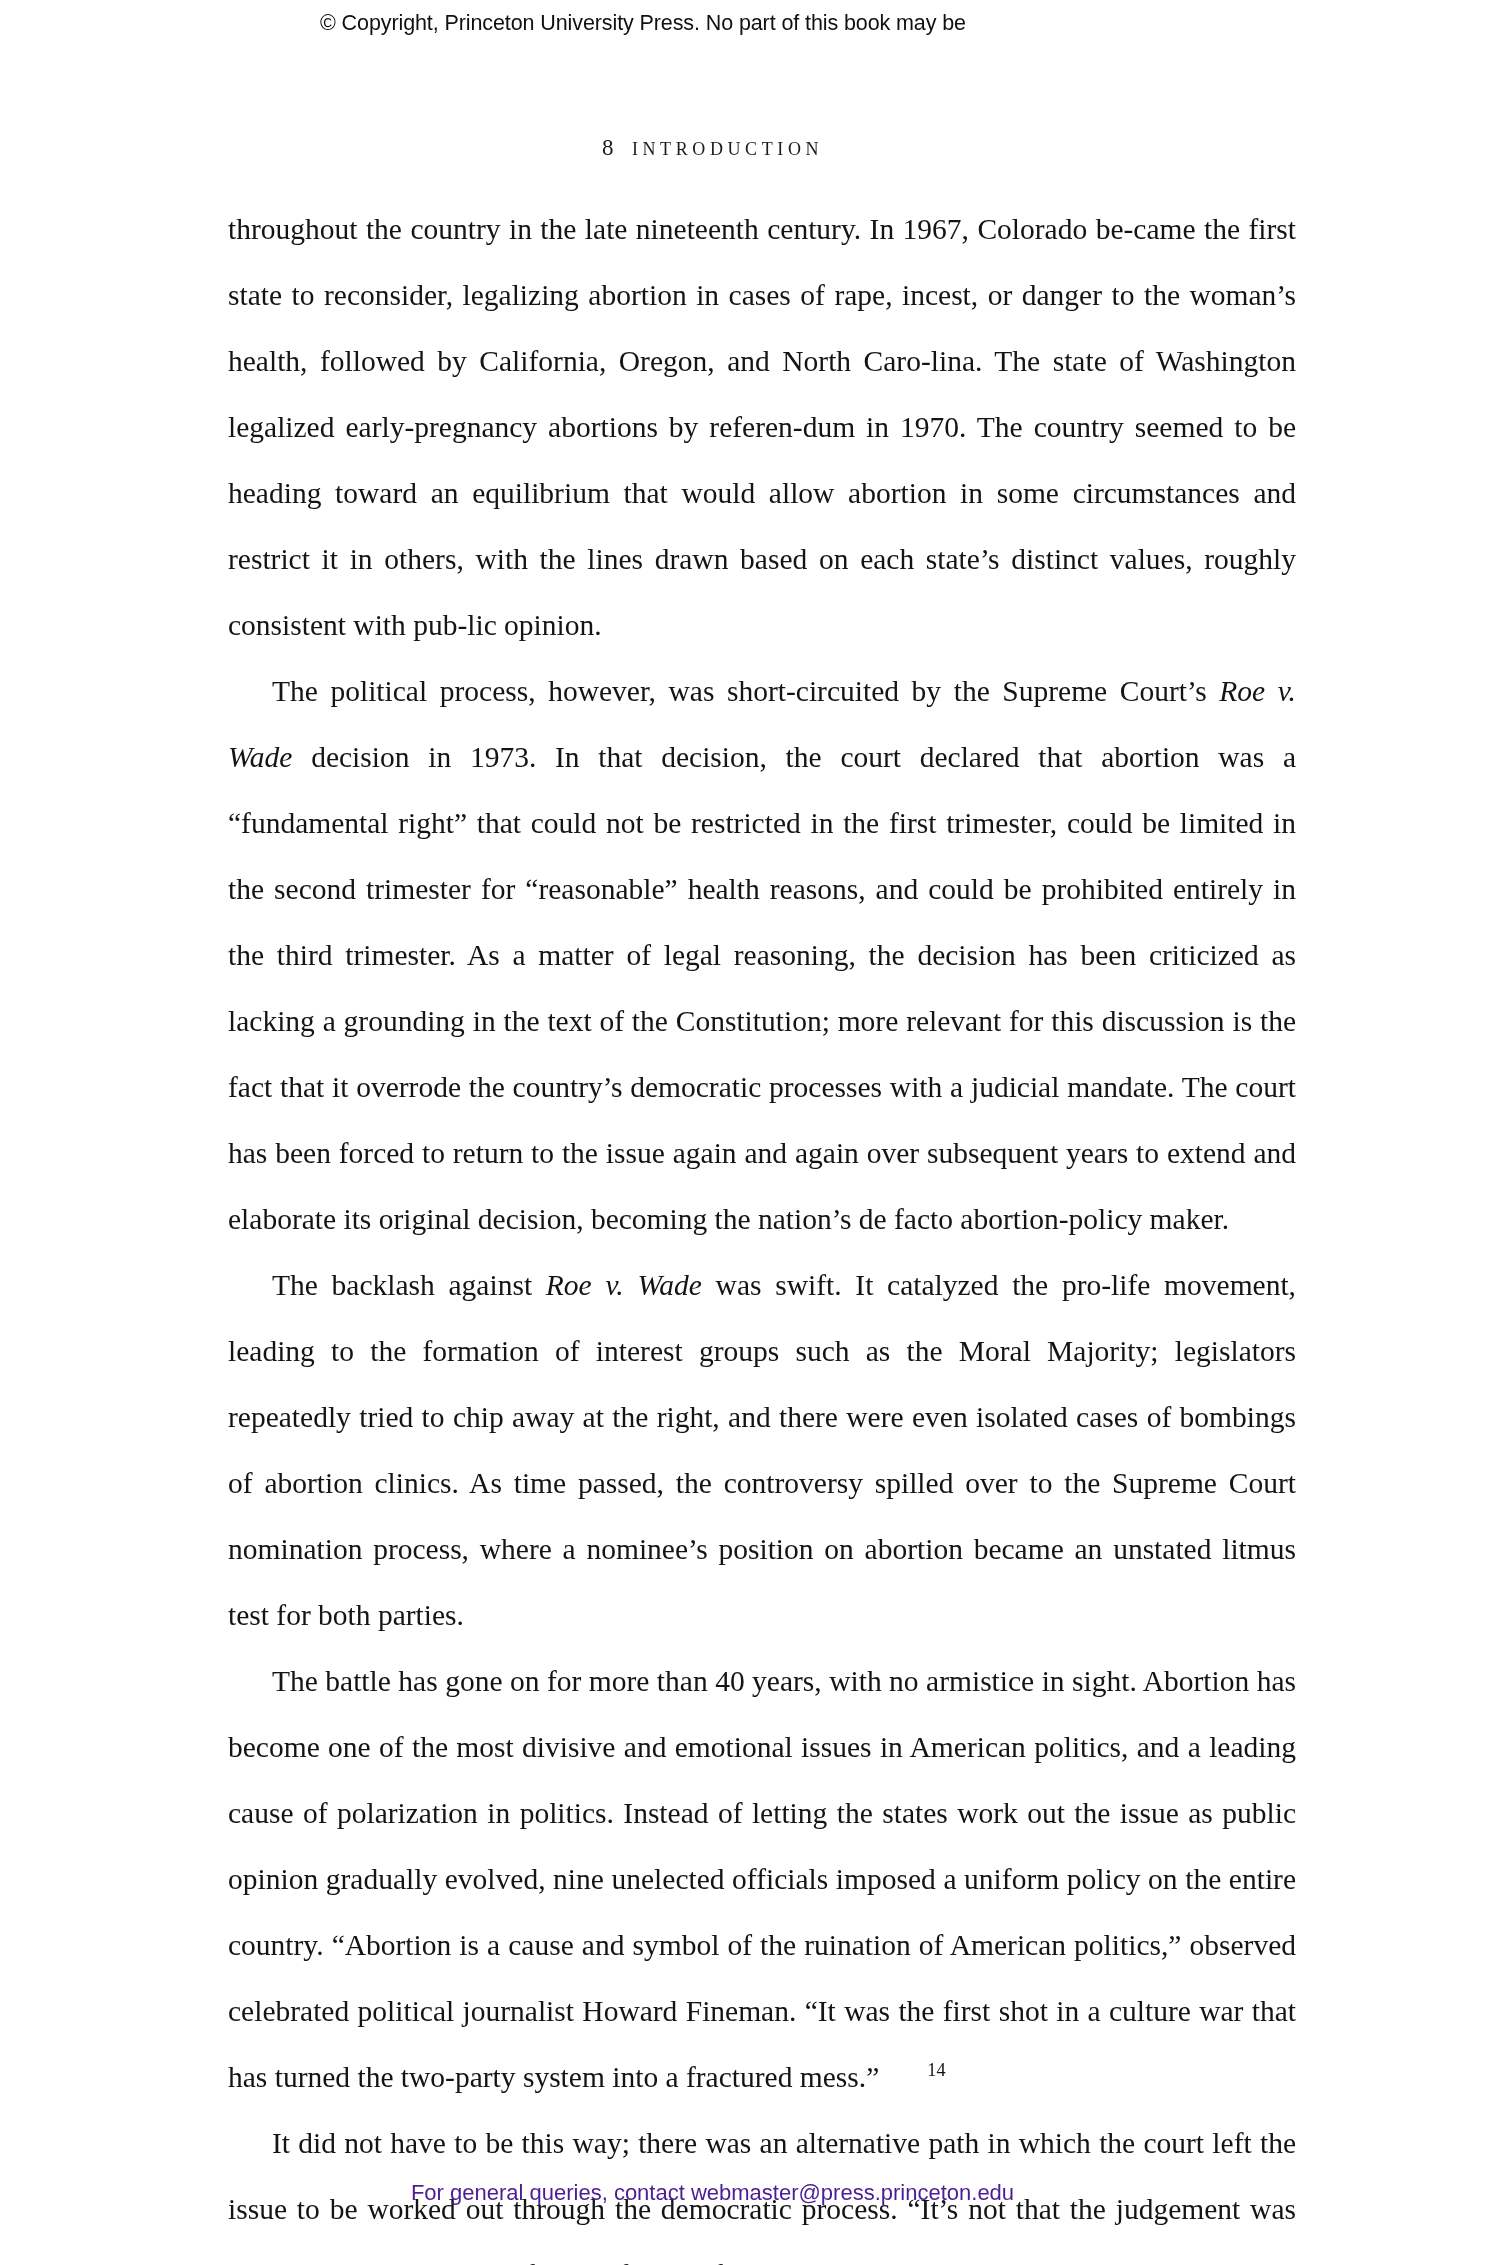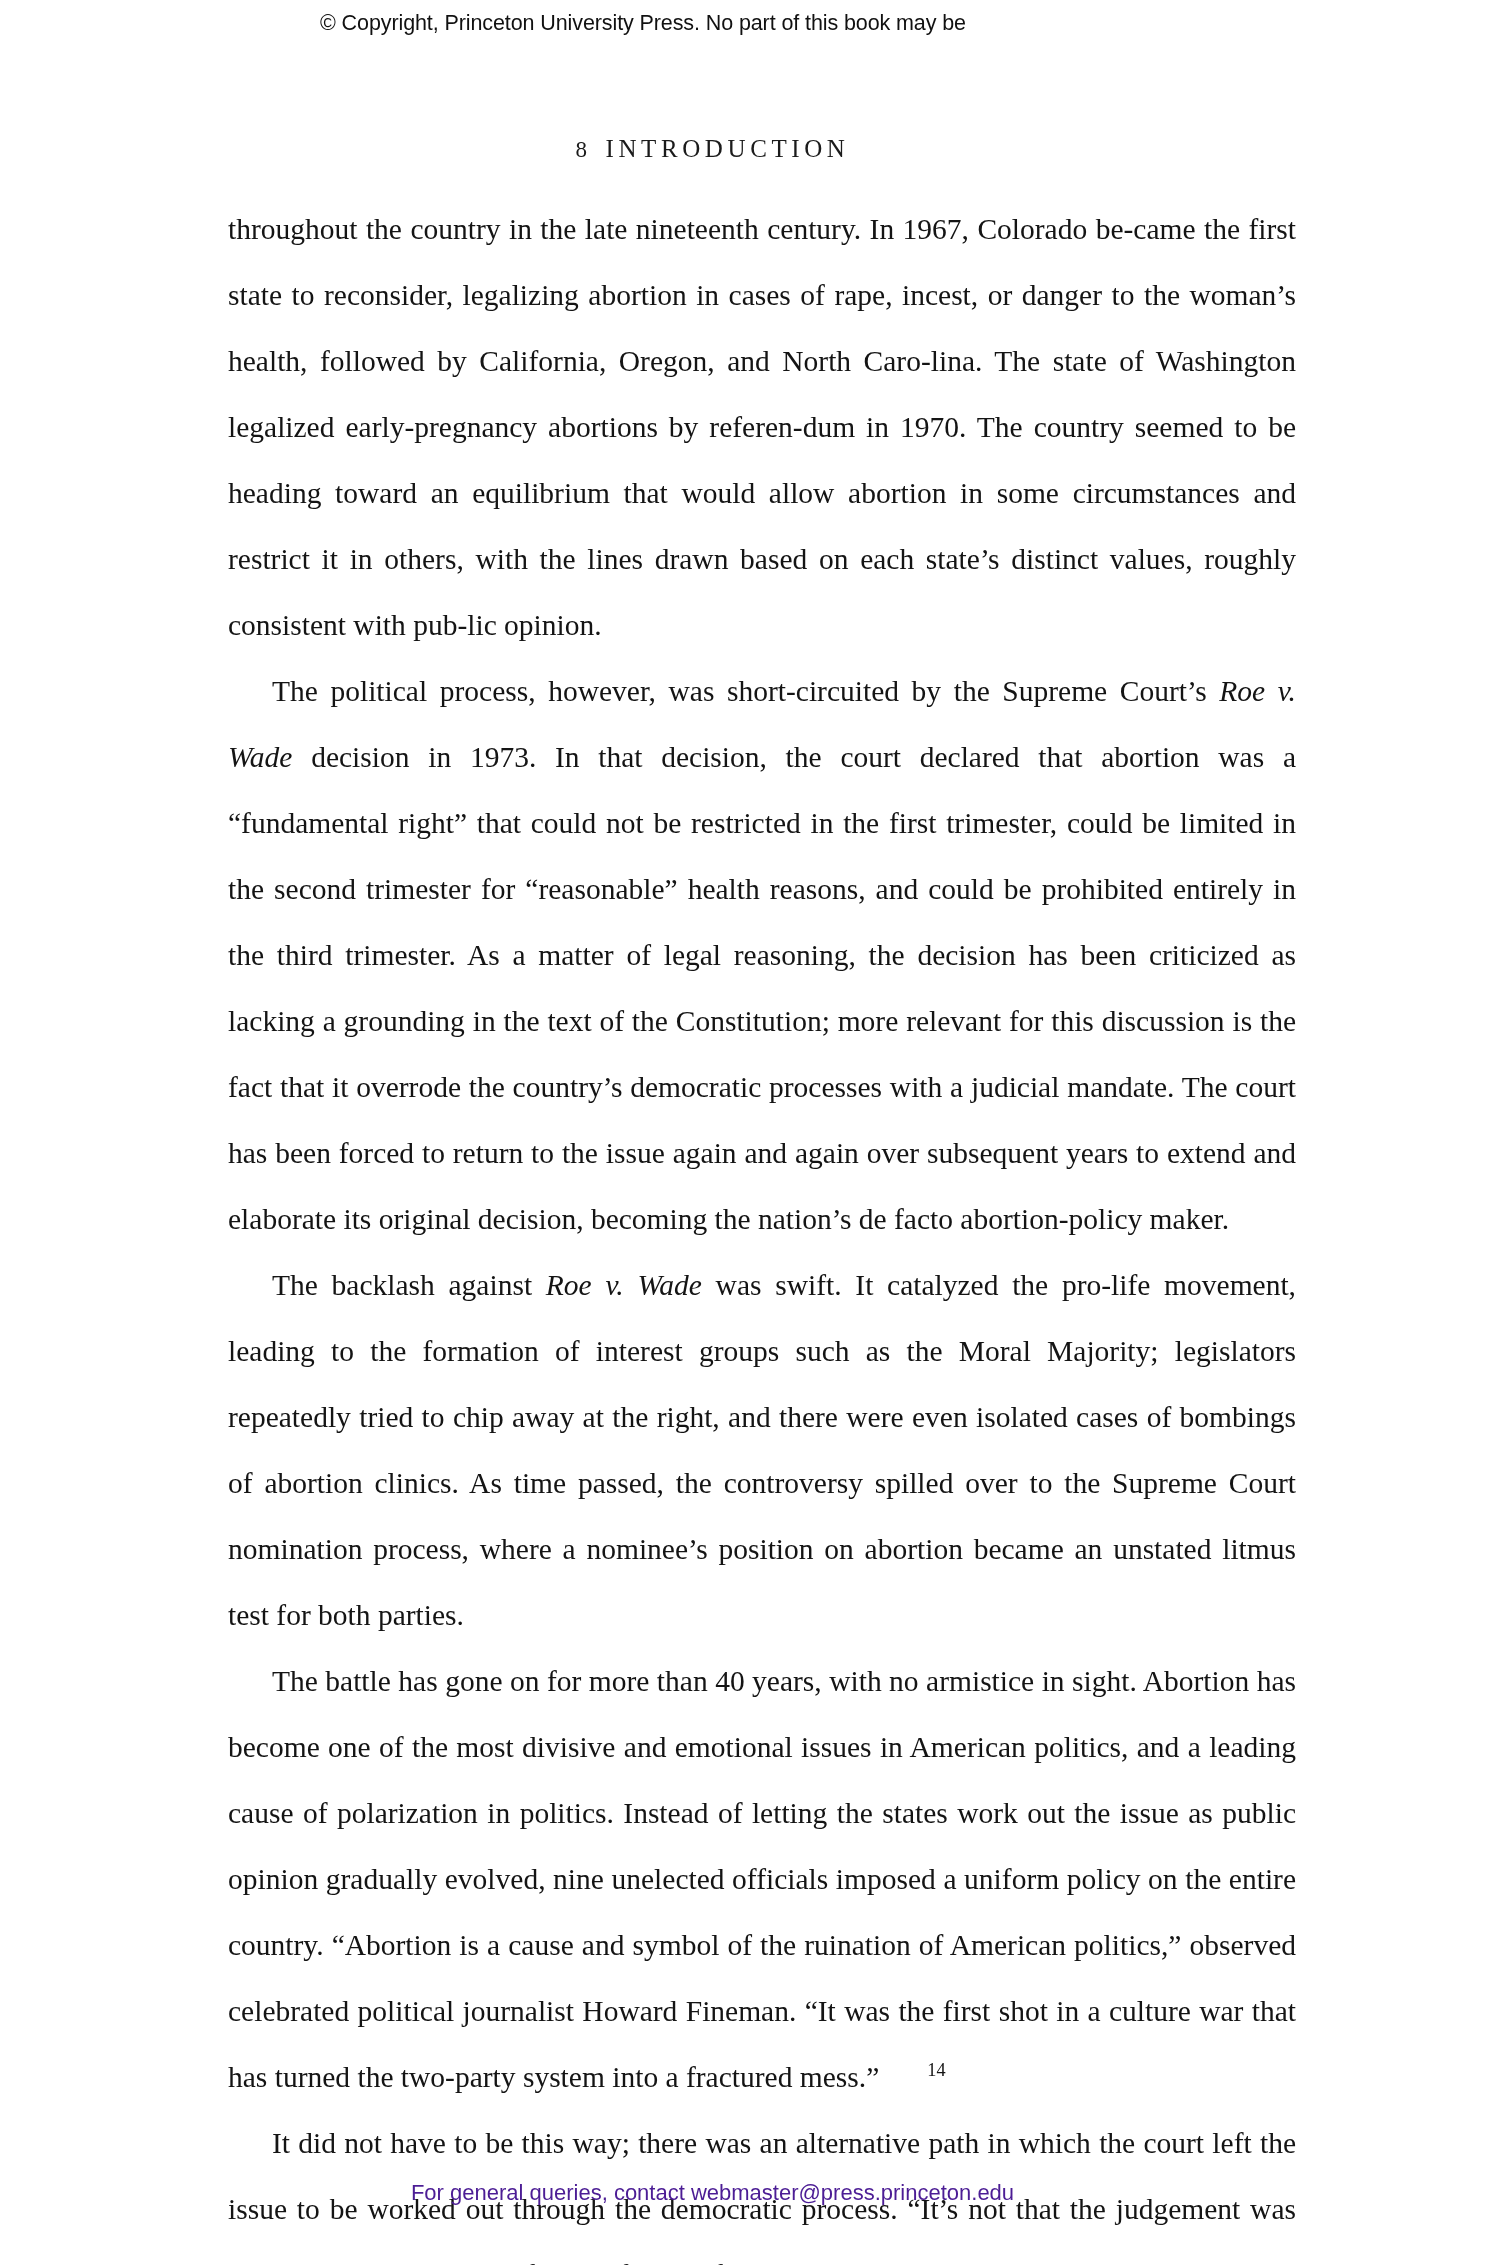--- a/index.html
+++ b/index.html
@@ -52,21 +52,21 @@
     font-family: "Liberation Serif", serif;
     font-size: 23px;
     color: #1b1b1b;
   }
   .running-head .folio {
     letter-spacing: 0.5px;
   }
   .running-head .rh-title {
     letter-spacing: 4.6px;
     margin-left: 18px;
-    font-size: 25px;
+    font-size: 18px;
   }
 
   
   .body-text {
     position: absolute;
     left: 228px;
     top: 196px;
     width: 1068px;
     font-family: "Liberation Serif", serif;
     font-size: 29.5px;

